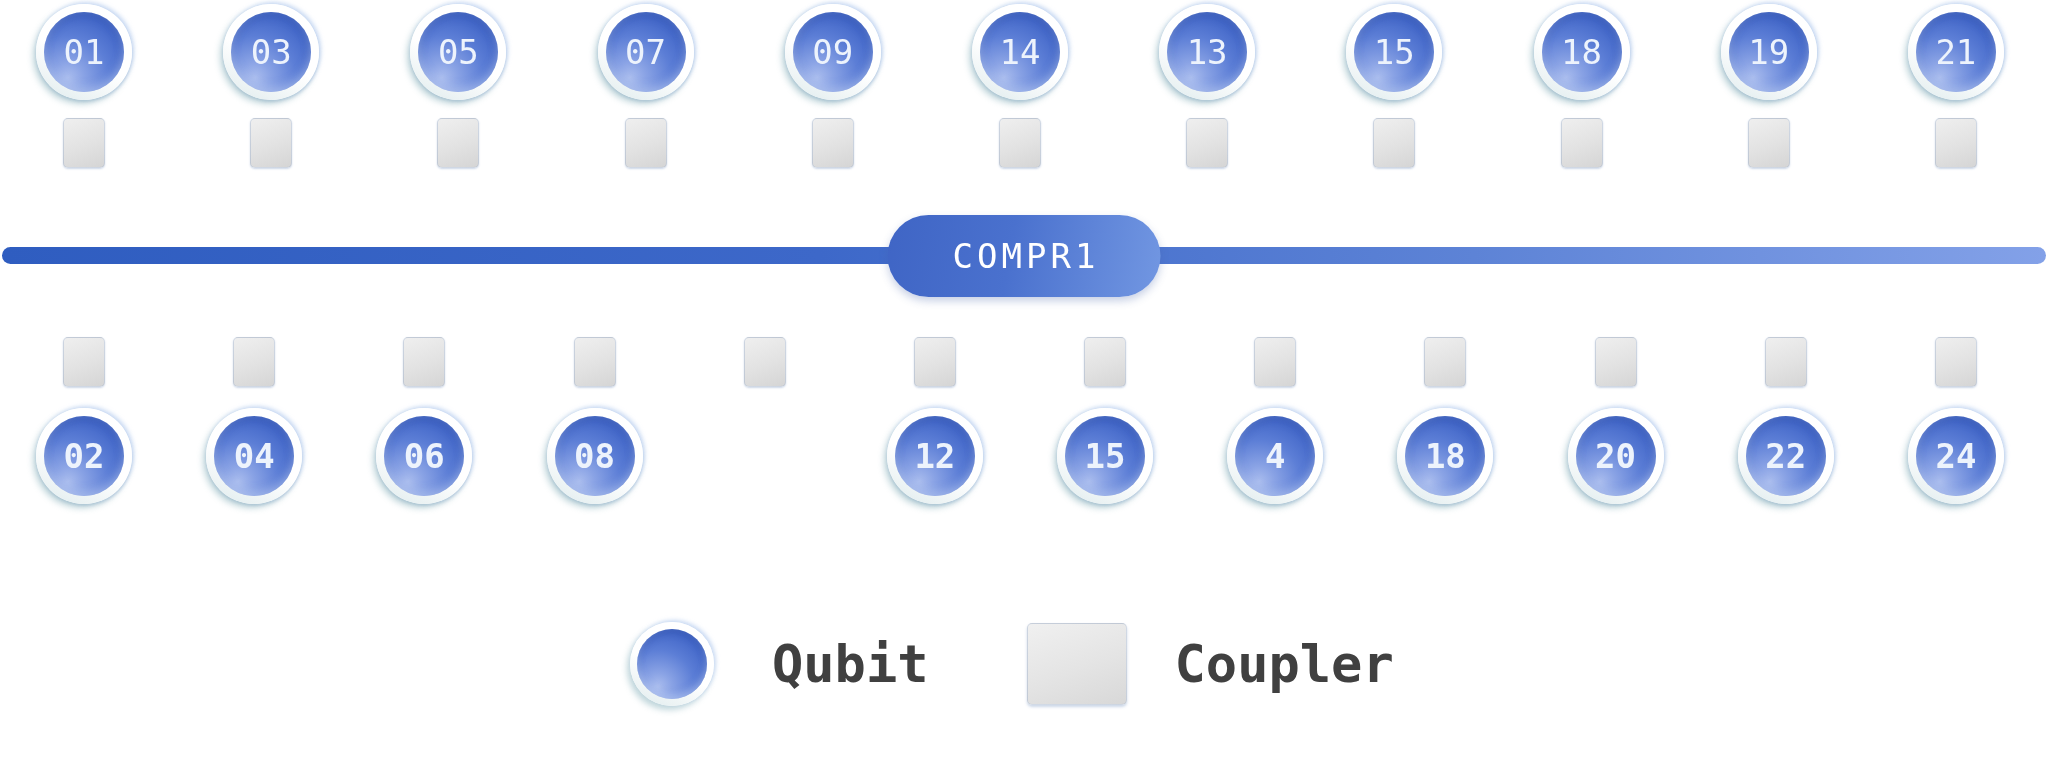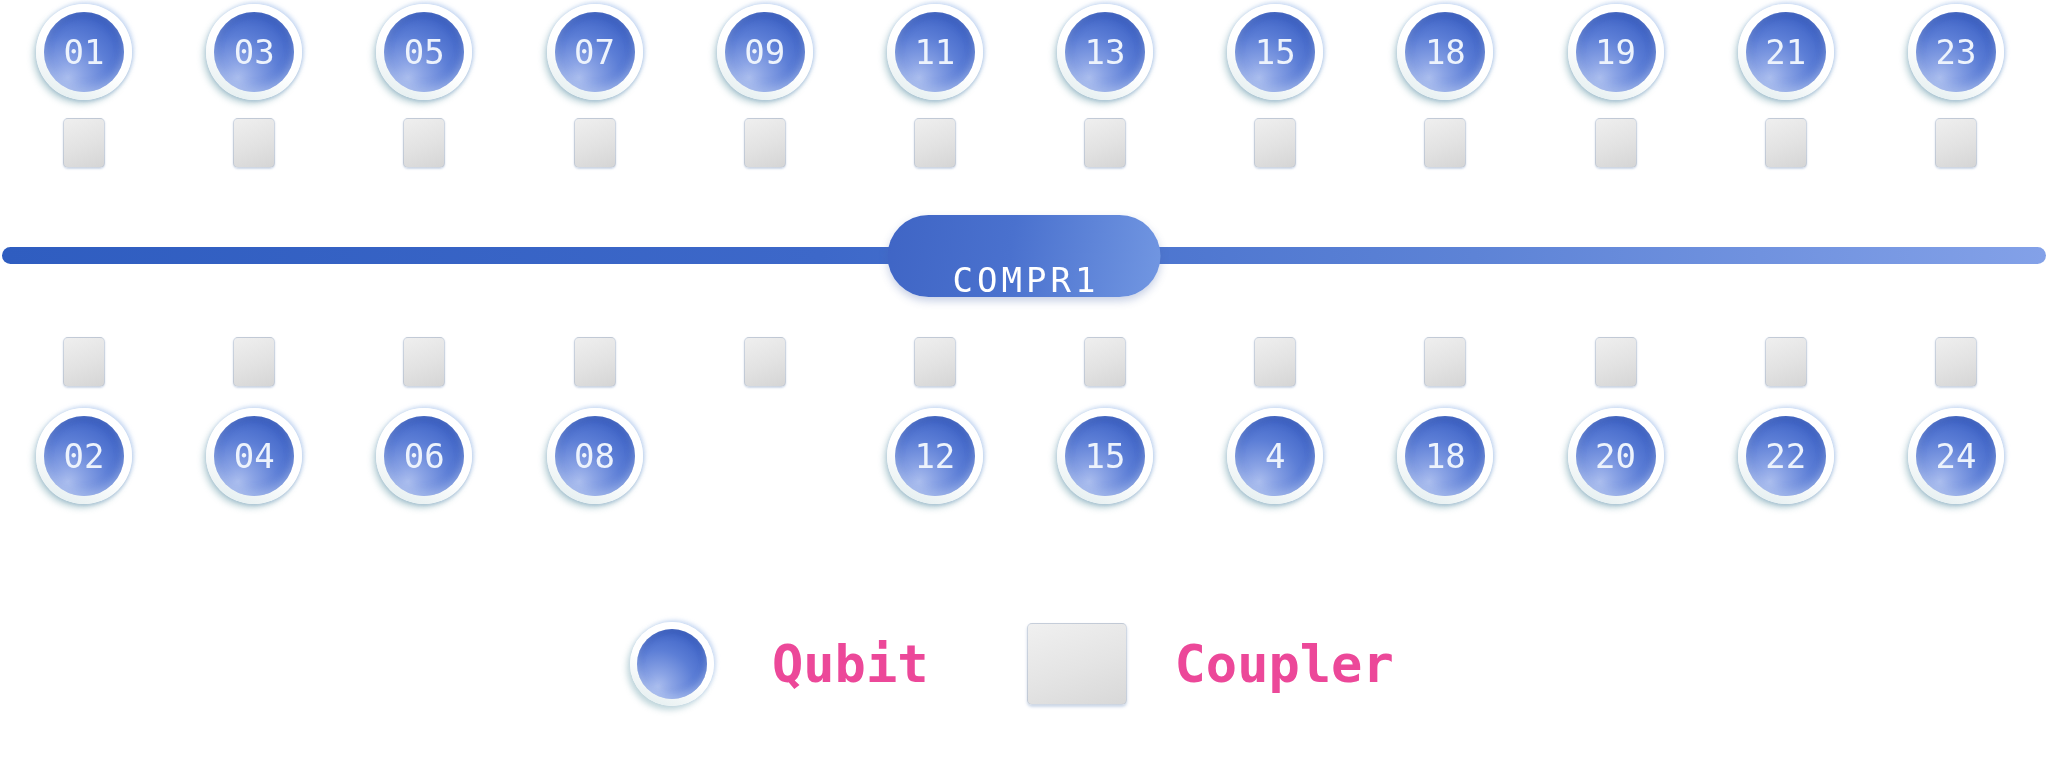--- a/index.html
+++ b/index.html
@@ -15,21 +15,21 @@
     background: #ffffff;
     overflow: hidden;
   }
   
   .row {
     display: flex;
     justify-content: space-between;
     padding: 0 44px 0 36px;
   }
   .row.top { margin-top: 4px; }
-  .row.bottom { margin-top: 73px; }
+  .row.bottom { margin-top: 73px; font-weight: bold; }
   .col {
     width: 96px;
     display: flex;
     flex-direction: column;
     align-items: center;
   }
   .row.top .coupler { margin-top: 18px; }
   .row.bottom .coupler { margin-bottom: 21px; }
 
   .qubit {
@@ -90,21 +90,21 @@
     position: absolute;
     left: 50%;
     top: 50%;
     transform: translate(-50%, -50%);
     width: 273px;
     height: 82px;
     border-radius: 41px;
     background: linear-gradient(100deg, #3f65c5 0%, #4a71ce 45%, #7297e2 100%);
     box-shadow: 0 4px 8px rgba(70,100,170,0.30);
     display: flex;
-    align-items: flex-end;
+    align-items: center;
     justify-content: center;
   }
   .bus-pill span {
     color: #ffffff;
     font-size: 34px;
     letter-spacing: 4px;
     padding-left: 4px;
     line-height: 1;
   }
 
@@ -145,21 +145,21 @@
     border: 1px solid rgba(140,165,205,0.30);
     box-sizing: border-box;
     box-shadow: 0 2px 3px rgba(110,140,190,0.35);
     margin-left: 98px;
     margin-right: 48px;
     flex: 0 0 auto;
   }
   .legend-label {
     font-size: 52px;
     font-weight: bold;
-    color: #ec4899;
+    color: #404040;
     line-height: 1;
     letter-spacing: 0;
   }
 </style>
 </head>
 <body>
 
 <div class="canvas">
 
   <div class="row top" id="row-top">
@@ -199,21 +199,21 @@
         <div class="qubit">
           <div class="qubit-inner">
             <span class="qubit-num">09</span>
           </div>
         </div>
         <div class="coupler"></div>
       </div>
       <div class="col">
         <div class="qubit">
           <div class="qubit-inner">
-            <span class="qubit-num">11</span>
+            <span class="qubit-num">14</span>
           </div>
         </div>
         <div class="coupler"></div>
       </div>
       <div class="col">
         <div class="qubit">
           <div class="qubit-inner">
             <span class="qubit-num">13</span>
           </div>
         </div>
@@ -240,28 +240,20 @@
           <div class="qubit-inner">
             <span class="qubit-num">19</span>
           </div>
         </div>
         <div class="coupler"></div>
       </div>
       <div class="col">
         <div class="qubit">
           <div class="qubit-inner">
             <span class="qubit-num">21</span>
-          </div>
-        </div>
-        <div class="coupler"></div>
-      </div>
-      <div class="col">
-        <div class="qubit">
-          <div class="qubit-inner">
-            <span class="qubit-num">23</span>
           </div>
         </div>
         <div class="coupler"></div>
       </div>
     </div>
 
   <div class="bus">
     <div class="bus-line"></div>
     <div class="bus-pill">
       <span>COMPR1</span>

